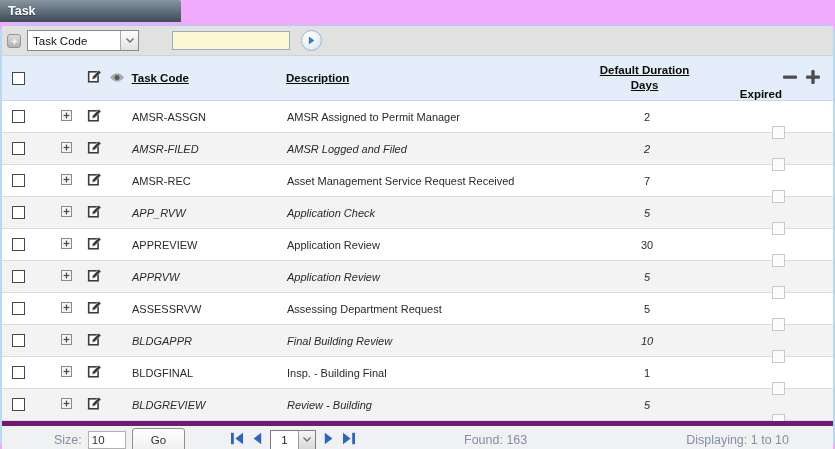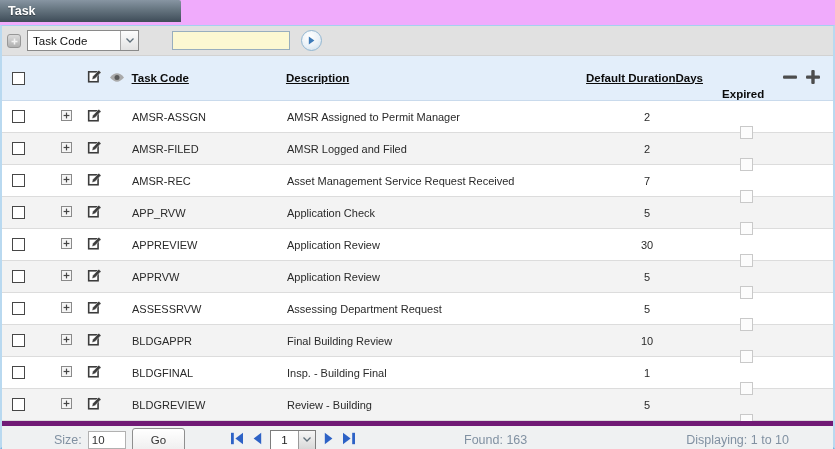--- a/index.html
+++ b/index.html
@@ -9,21 +9,21 @@
   
   .title-bar { position:absolute; top:0; left:0; width:181px; height:22px;
     background:linear-gradient(180deg,#8795a2 0%, #65747f 45%, #3e4c58 100%);
     border-radius:0 2px 0 0; display:flex; align-items:center; padding-left:8px; }
   .title-bar .title-text { color:#ffffff; font-weight:bold; font-size:12.5px; text-shadow:0 1px 1px rgba(0,0,0,.4); }
 
   
   .panel { position:absolute; top:25px; left:0; width:835px; height:424px;
     border-left:2px solid #b9d9f0; border-right:2px solid #b9d9f0;
     border-top:1px solid #a5d0ef; border-bottom:2px solid #79b3e2;
-    display:flex; flex-direction:column; background:#fff; }
+    display:flex; flex-direction:column; background:#fff;border-radius:8px; }
 
   
   .toolbar { flex:0 0 30px; background:#e1e1e1; display:flex; align-items:center; padding-left:5px; border-bottom:1px solid #d2d2d2; }
   button { font-family:inherit; cursor:pointer; }
   .add-btn { width:14px; height:14px; border-radius:3px; border:1px solid #979797;
     background:linear-gradient(#dcdcdc,#b0b0b0); display:flex; align-items:center; justify-content:center; padding:0; }
   .field-select { width:112px; height:21px; margin-left:6px; border:1px solid #8a8a8a; background:#fff;
     display:flex; align-items:center; font-size:11.5px; cursor:pointer; }
   .field-select .txt { flex:1; padding-left:5px; color:#111; white-space:nowrap; }
   .field-select .arrow { width:18px; height:100%; border-left:1px solid #a8a8a8;
@@ -31,36 +31,36 @@
   .search-input { width:118px; height:19px; margin-left:33px; background:#fcf8d2;
     border:1px solid #98aebe; font-size:11px; padding:0 4px; color:#222; }
   .go-round { width:21px; height:21px; margin-left:11px; border-radius:50%; border:1px solid #93b7d2;
     background:radial-gradient(circle at 40% 30%, #ffffff 0%, #eaf1f7 55%, #c9dcea 100%);
     display:flex; align-items:center; justify-content:center; padding:0; }
 
   
   .thead { flex:0 0 39px; background:#e3eefa; display:flex; align-items:center;
     border-bottom:1px solid #c9daec; font-weight:bold; font-size:11.5px; color:#0b0b0b; }
   .sortable { text-decoration:underline; cursor:pointer; }
-  .dur-head { display:flex; flex-direction:row; align-items:center; line-height:1.3; }
+  .dur-head { display:flex; flex-direction:column; align-items:center; line-height:1.3; }
 
   
   .tbody { flex:1 1 auto; }
   .trow { height:32px; display:flex; align-items:center; background:#ffffff;
     border-bottom:1px solid #dcdcdc; font-size:11px; color:#2a2a2a; }
-  .trow.alt { background:#f3f3f3; }
+  .trow.alt { background:#f3f3f3;font-style:italic; }
 
   .cell { display:flex; align-items:center; height:100%; }
   .c-check { width:55px; padding-left:10px; }
   .c-expand { width:30px; padding-left:4px; }
   .c-edit { width:45px; gap:7px; }
   .c-code { width:155px; }
   .c-desc { width:300px; }
   .c-dur { width:120px; justify-content:center; }
-  .c-exp { width:78px; justify-content:center;margin-top:32px; }
+  .c-exp { width:78px; justify-content:flex-end;margin-top:32px; }
   .c-act { flex:1; justify-content:flex-end; padding-right:12px; gap:7px; }
 
   .cb { width:13px; height:13px; background:#fff; border:1px solid #474747; display:inline-block; cursor:pointer; }
   .cb.disabled { border-color:#c9c9c9; background:#fcfcfc; cursor:default; }
   .icon-btn { background:none; border:none; padding:0; display:flex; align-items:center; }
 
   
   .pfooter { flex:0 0 32px; position:relative; background:#eff1f2; border-top:5px solid #701a75;
     color:#8191a2; font-size:12.5px; }
   .size-group { position:absolute; left:52px; top:50%; transform:translateY(-50%); display:flex; align-items:center; gap:6px; }

